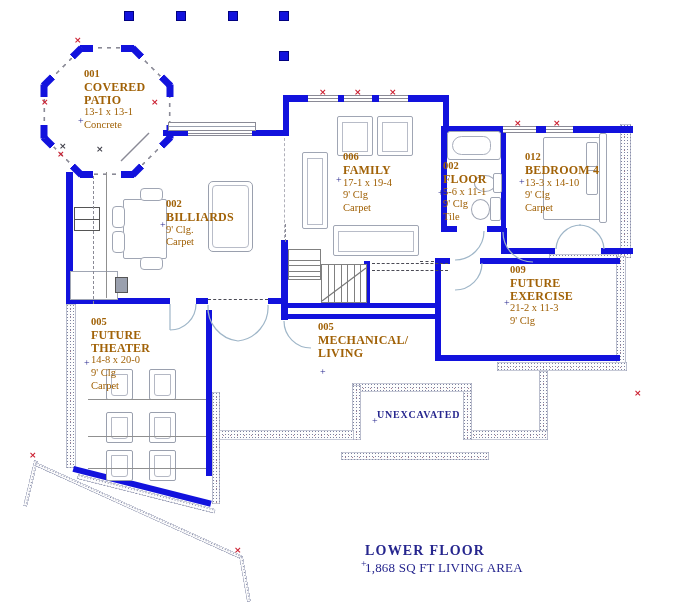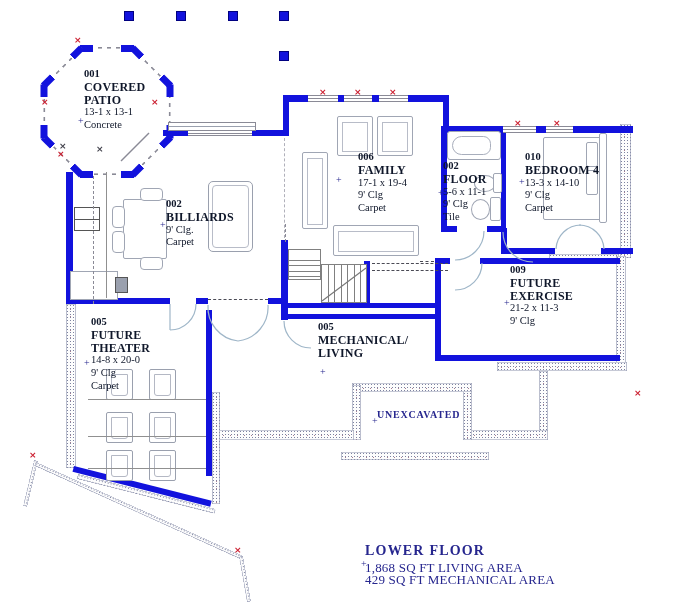--- a/index.html
+++ b/index.html
@@ -26,21 +26,21 @@
   .st{position:absolute;border:1px solid #808080;background-color:#fff}
   .st.hl{background-image:repeating-linear-gradient(180deg,transparent 0 4.5px,#808080 4.5px 5.5px)}
   .st.vl{background-image:repeating-linear-gradient(90deg,transparent 0 5.5px,#808080 5.5px 6.5px)}
   .line{position:absolute;background:#909090}
   .steps{position:absolute;border:1px solid #8a8a96;background:linear-gradient(180deg,#fff 0 3px,#9aa0ae 3px 4px,#fff 4px)}
   .winbox{position:absolute;border:1.3px solid #555;background:#fff}
   .winbox::after{content:"";position:absolute;left:0;right:0;top:50%;height:1px;background:#555}
   .dash-h{position:absolute;height:0;border-top:1.5px dashed #4a4a55}
   .dash-v{position:absolute;width:0;border-left:1.4px dashed #8a8a96}
   .dash-v.lt{border-left-color:#b0b0ba}
-  .label{position:absolute;color:#0f172a;line-height:12.8px;white-space:nowrap}
+  .label{position:absolute;color:#a16207;line-height:12.8px;white-space:nowrap}
   .label .num{font-weight:bold;font-size:10.5px}
   .label .nm{font-weight:bold;font-size:12px;letter-spacing:.2px}
   .label .dt{font-size:10.5px}
   .unexc{position:absolute;color:#26268e;font-size:10px;font-weight:600;letter-spacing:.8px}
   .titleblock{position:absolute;color:#26268e}
   .titleblock .t{font-weight:bold;font-size:14px;letter-spacing:1.2px;margin-bottom:3px}
   .titleblock .s{font-size:13px;line-height:11.5px;letter-spacing:.2px}
   .xmark{position:absolute;font-family:"DejaVu Sans",sans-serif;font-size:9px;line-height:9px;color:#c23;font-weight:bold}
   .xmark.dark{color:#44444e}
   .cross{position:absolute;font-size:10px;line-height:10px;color:#26268e}
@@ -238,21 +238,21 @@
     <div class="dt">9' Clg</div>
     <div class="dt">Carpet</div>
   </div>
 
   <div class="label" style="left:318px;top:321px">
     <div class="num">005</div>
     <div class="nm">MECHANICAL/</div>
     <div class="nm">LIVING</div>
   </div>
 
-  <div class="label" style="left:358px;top:151px">
+  <div class="label" style="left:343px;top:151px">
     <div class="num">006</div>
     <div class="nm">FAMILY</div>
     <div class="dt">17-1 x 19-4</div>
     <div class="dt">9' Clg</div>
     <div class="dt">Carpet</div>
   </div>
 
   <div class="label" style="left:443px;top:160px">
     <div class="num">002</div>
     <div class="nm">FLOOR</div>
@@ -263,33 +263,32 @@
 
   <div class="label" style="left:510px;top:264px">
     <div class="num">009</div>
     <div class="nm">FUTURE</div>
     <div class="nm">EXERCISE</div>
     <div class="dt">21-2 x 11-3</div>
     <div class="dt">9' Clg</div>
   </div>
 
   <div class="label" style="left:525px;top:151px">
-    <div class="num">010</div>
+    <div class="num">012</div>
     <div class="nm">BEDROOM 4</div>
     <div class="dt">13-3 x 14-10</div>
     <div class="dt">9' Clg</div>
     <div class="dt">Carpet</div>
   </div>
 
   <div class="unexc" style="left:377px;top:409px">UNEXCAVATED</div>
 
   <div class="titleblock" style="left:365px;top:543px">
     <div class="t">LOWER FLOOR</div>
     <div class="s">1,868 SQ FT LIVING AREA</div>
-    <div class="s">429 SQ FT MECHANICAL AREA</div>
   </div>
 
   <div>
     <span class="xmark" style="left:319px;top:88px">×</span>
     <span class="xmark" style="left:354px;top:88px">×</span>
     <span class="xmark" style="left:389px;top:88px">×</span>
     <span class="xmark" style="left:514px;top:119px">×</span>
     <span class="xmark" style="left:553px;top:119px">×</span>
     <span class="xmark" style="left:74px;top:36px">×</span>
     <span class="xmark" style="left:41px;top:98px">×</span>

